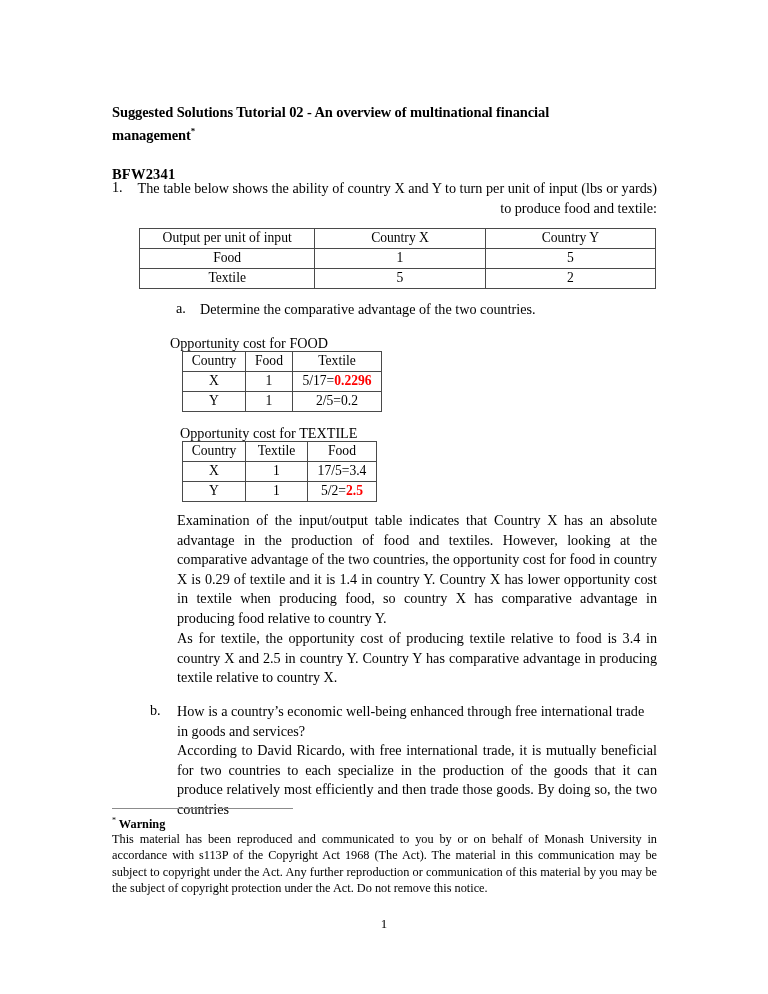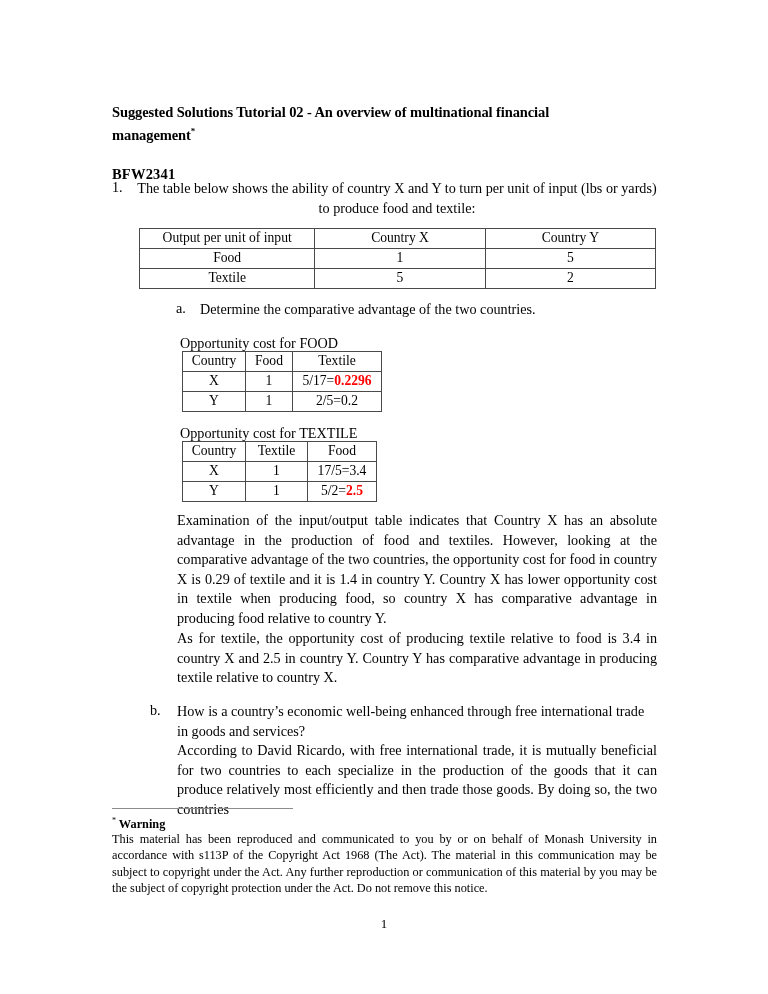--- a/index.html
+++ b/index.html
@@ -55,21 +55,21 @@
     top: 179px;
     font-size: 14.2px;
   }
   .q1-text {
     position: absolute;
     left: 137px;
     top: 179px;
     width: 520px;
     font-size: 14.2px;
     line-height: 19.5px;
-    text-align: center;
+    text-align: right;
   }
 
   
   table.grid {
     position: absolute;
     border-collapse: collapse;
     font-size: 13.6px;
   }
   table.grid td {
     border: 1px solid #4a4a4a;
@@ -103,21 +103,21 @@
     font-size: 14.2px;
     line-height: 19.5px;
   }
 
   
   .oc-caption {
     position: absolute;
     font-size: 14.2px;
     line-height: 18px;
   }
-  .oc-cap-food   { left: 180px; top: 334px; }
+  .oc-cap-food   { left: 170px; top: 334px; }
   .oc-cap-textile{ left: 180px; top: 424px; text-align: right; }
 
   .oc-table td {
     padding: 0px 5px 1px 5px;
     line-height: 17px;
   }
   .oc-food {
     left: 182px;
     top: 351px;
   }

